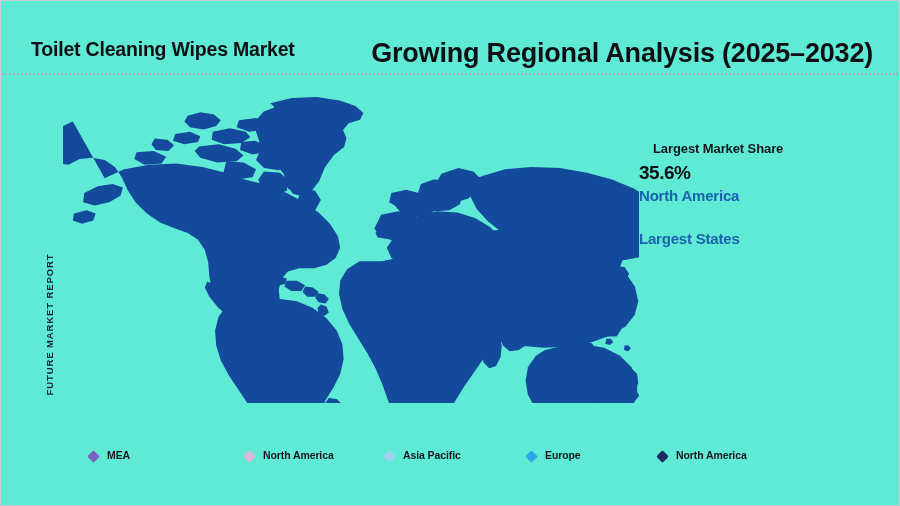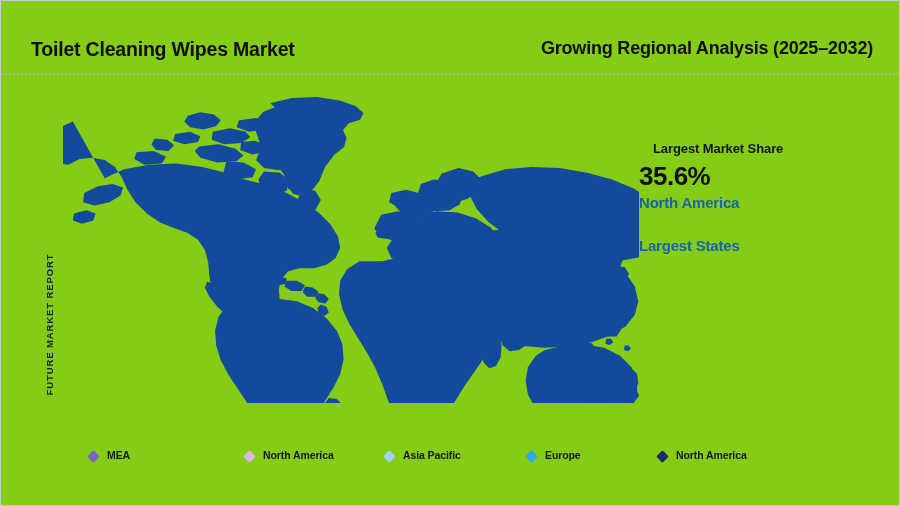--- a/index.html
+++ b/index.html
@@ -35,21 +35,21 @@
     font-size: 19.5px;
     font-weight: bold;
     color: #101014;
     letter-spacing: -0.2px;
     white-space: nowrap;
   }
   #title-sub {
     position: absolute;
     right: 28px;
     top: 37px;
-    font-size: 18px;
+    font-size: 27px;
     font-weight: bold;
     color: #101014;
     letter-spacing: -0.2px;
     white-space: nowrap;
     text-align: right;
   }
   #header-divider {
     position: absolute;
     left: 1px;
     right: 1px;
@@ -98,21 +98,21 @@
   .stat-block { margin-bottom: 26px; }
   .stat-label {
     font-size: 13px;
     font-weight: bold;
     color: #14161c;
     letter-spacing: -0.1px;
     margin-bottom: 7px;
     padding-left: 14px;
   }
   .stat-value {
-    font-size: 26px;
+    font-size: 19px;
     font-weight: bold;
     color: #101014;
     letter-spacing: -0.5px;
     line-height: 1.05;
     margin-bottom: 4px;
   }
   .stat-region {
     font-size: 15px;
     font-weight: bold;
     color: #1b62ad;
@@ -145,21 +145,21 @@
   .legend-text {
     font-size: 10.5px;
     font-weight: bold;
     color: #16181f;
     letter-spacing: -0.1px;
   }
 </style>
 </head>
 <body>
 
-<div id="canvas" style="background: #84cc16;">
+<div id="canvas" style="background: #5eead4;">
 
   <div id="header">
     <div id="title-main">Toilet Cleaning Wipes Market</div>
     <div id="title-sub">Growing Regional Analysis (2025–2032)</div>
   </div>
   <div id="header-divider"></div>
 
   <div id="side-label">FUTURE MARKET REPORT</div>
 
   <div id="map-wrap">

